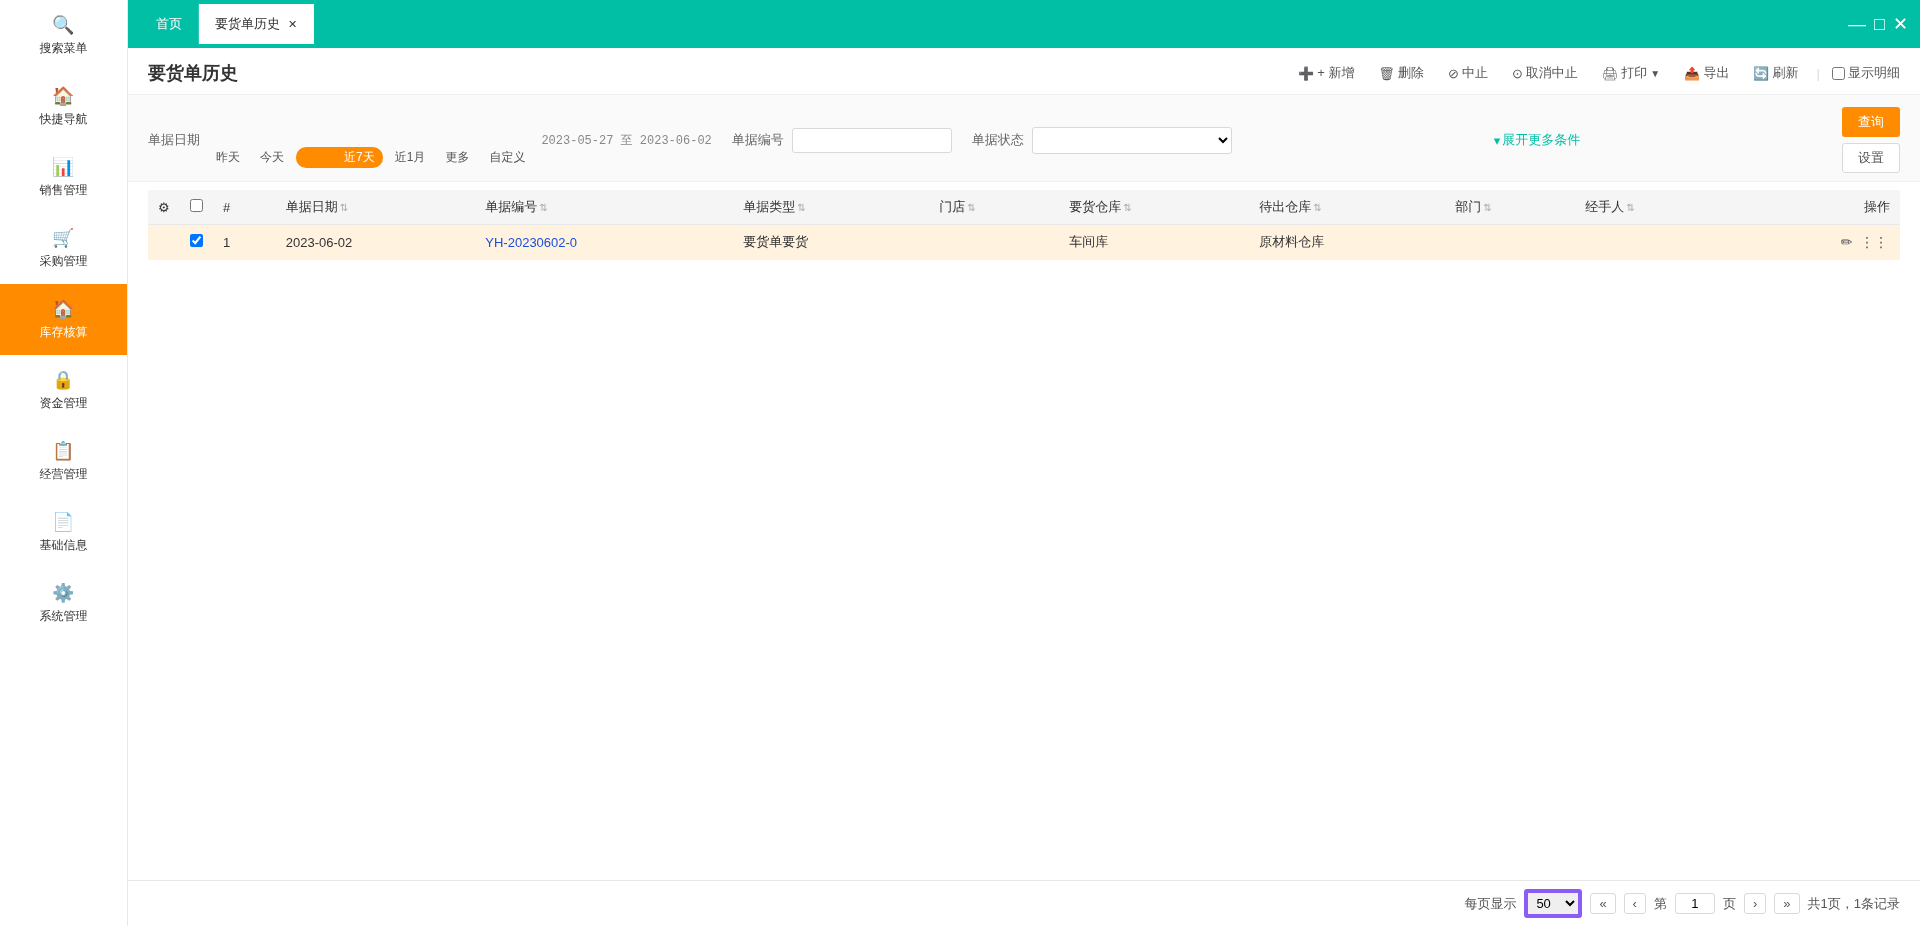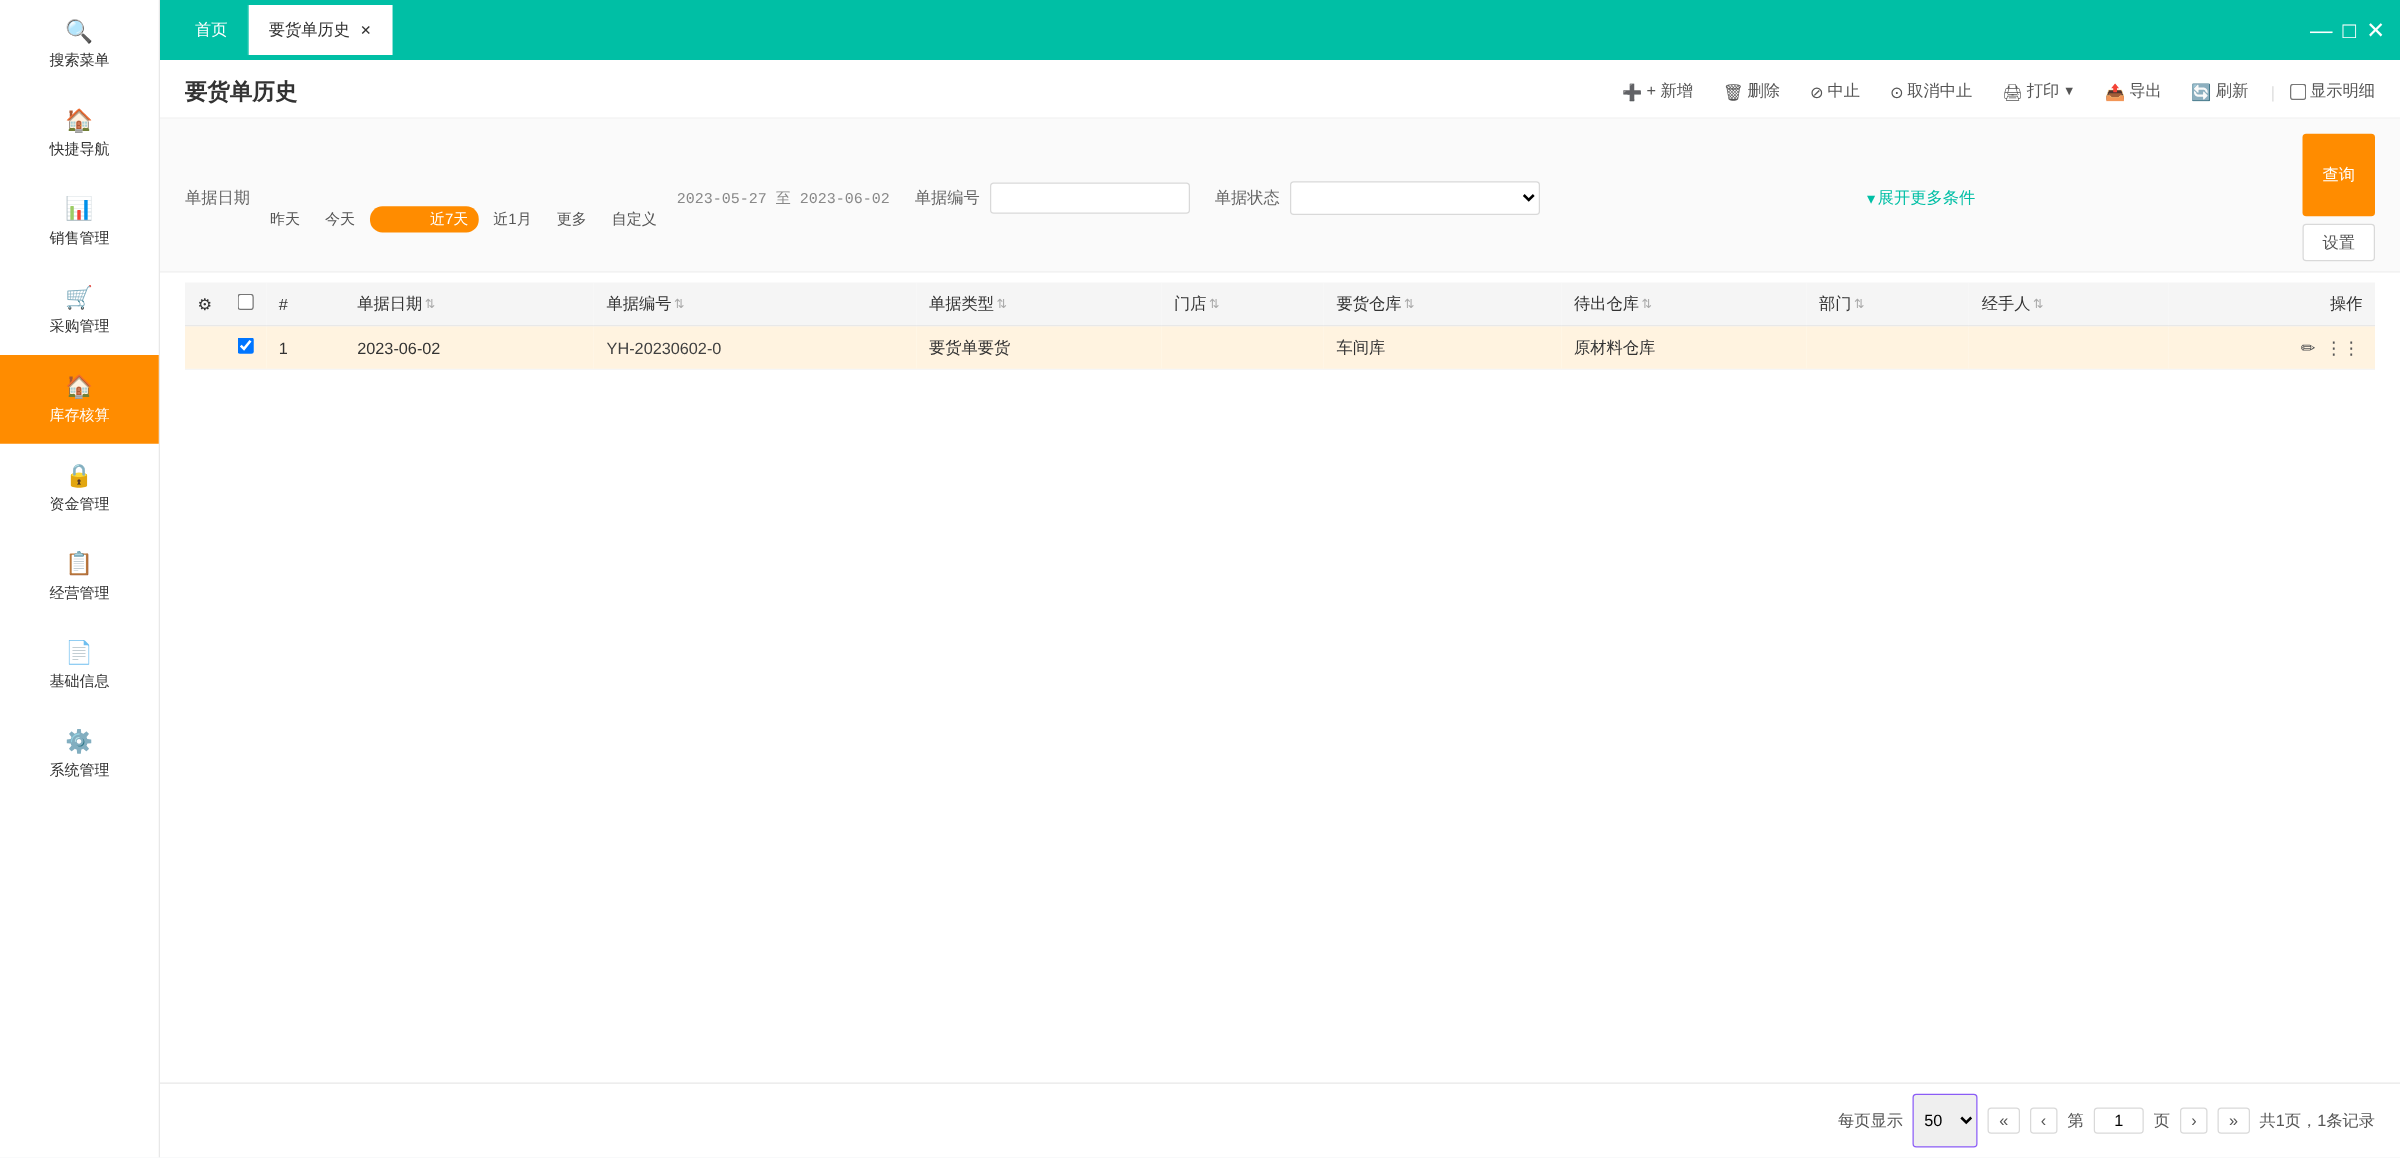--- a/index.html
+++ b/index.html
@@ -101,21 +101,21 @@
       gap: 3px;
       cursor: pointer;
       color: #555;
       font-size: 13px;
       padding: 4px 6px;
     }
     .btn-primary {
       background: #ff8c00;
       color: #fff;
       border: none;
-      padding: 24px 16px;
+      padding: 6px 16px;
       border-radius: 3px;
       cursor: pointer;
       font-size: 13px;
     }
     .btn-default {
       background: #fff;
       color: #555;
       border: 1px solid #d9d9d9;
       padding: 5px 14px;
       border-radius: 3px;
@@ -217,21 +217,21 @@
     }
     td {
       padding: 8px 10px;
       font-size: 13px;
       color: #333;
       border-bottom: 1px solid #f5f5f5;
     }
     .th-sort { display: flex; align-items: center; gap: 2px; }
     .sort-icon { color: #aaa; font-size: 10px; }
     .row-selected { background: #fff3e0; }
-    .link-text { color: #404040; cursor: pointer; text-decoration: none; }
+    .link-text { color: #1d4ed8; cursor: pointer; text-decoration: none; }
     .action-icon { cursor: pointer; color: #555; font-size: 14px; padding: 2px; }
     .settings-col { width: 32px; }
     .checkbox-col { width: 32px; text-align: center; }
 
     
     .footer-summary {
       background: #fafafa;
       padding: 8px 20px;
       border-top: 1px solid #e8e8e8;
       font-size: 13px;
@@ -243,22 +243,22 @@
       display: flex;
       align-items: center;
       justify-content: flex-end;
       padding: 8px 20px;
       gap: 8px;
       font-size: 13px;
       color: #555;
       border-top: 1px solid #e8e8e8;
     }
     .page-size-select {
-      border: 1px solid #8b5cf6;
-      padding: 12px 4px;
+      border: 4px solid #8b5cf6;
+      padding: 2px 4px;
       border-radius: 3px;
       font-size: 13px;
     }
     .page-nav-btn {
       border: 1px solid #d9d9d9;
       background: #fff;
       padding: 2px 8px;
       cursor: pointer;
       border-radius: 3px;
       font-size: 13px;

